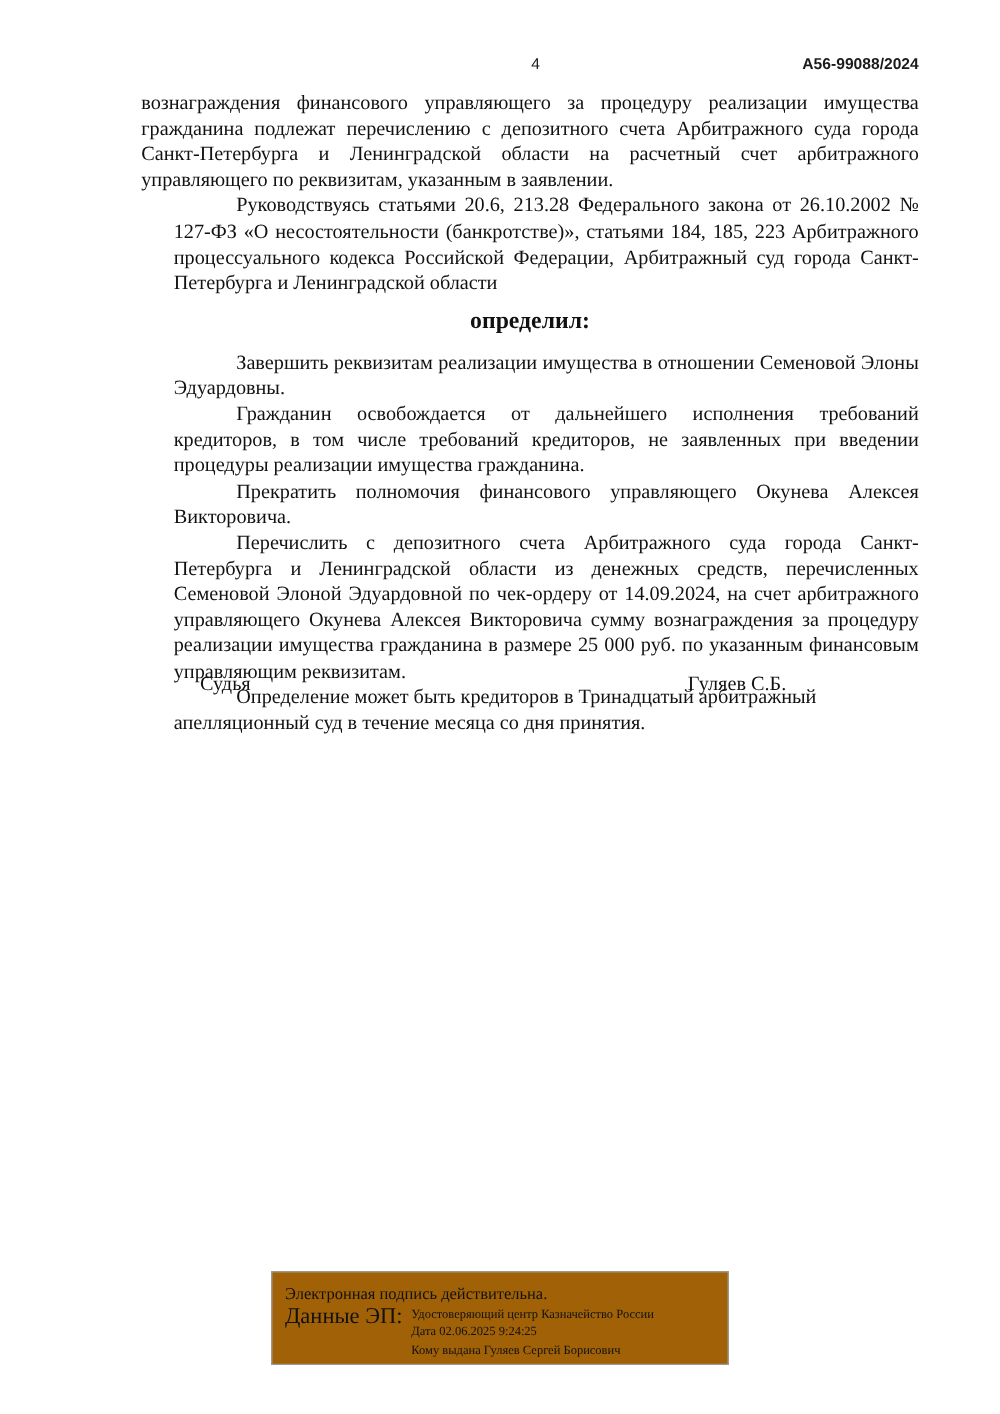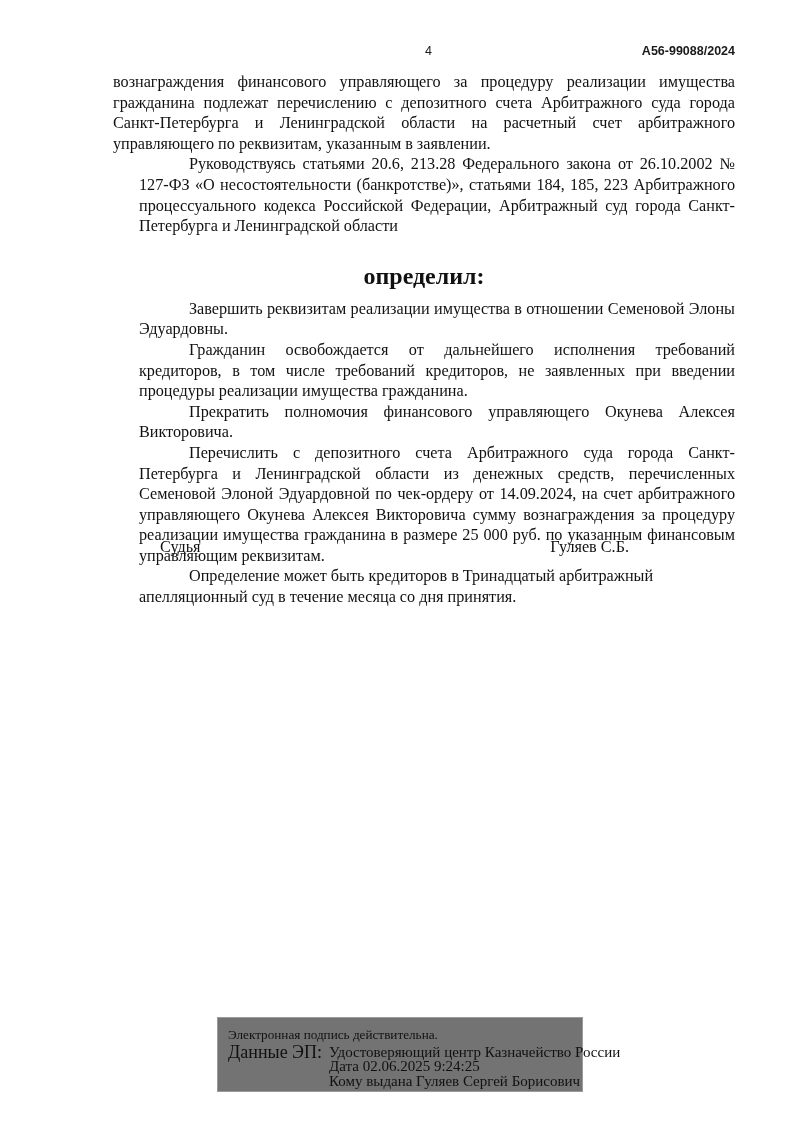--- a/index.html
+++ b/index.html
@@ -58,23 +58,23 @@
     hyphens: none;
   }
   p.para.indent {
     text-indent: 50px;
     margin-left: 26px;
   }
   p.para.last-flat {
     text-align: left;
   }
   .ruling-title {
-    margin: 28px 0 12px 0;
+    margin: 9px 0 12px 0;
     text-align: center;
-    font-size: 24px;
+    font-size: 19px;
     font-weight: bold;
     line-height: 22px;
   }
 
   
   .sign-row {
     position: absolute;
     top: 538px;
     left: 113px;
     width: 622px;
@@ -96,21 +96,21 @@
 
   
   .esign-stamp {
     position: absolute;
     left: 217px;
     top: 1017px;
     width: 366px;
     height: 75px;
     box-sizing: border-box;
     border: 1px solid #9a9a9a;
-    background: #737373;
+    background: #a16207;
     padding: 8px 0 0 10px;
   }
   .esign-valid {
     font-size: 13.2px;
     line-height: 17px;
     color: #111111;
     white-space: nowrap;
   }
   .esign-details {
     position: relative;
@@ -122,21 +122,21 @@
     font-size: 18px;
     line-height: 15px;
     white-space: nowrap;
     padding-right: 7px;
   }
   .esign-lines {
     display: flex;
     flex-direction: column;
   }
   .esign-lines span {
-    font-size: 15px;
+    font-size: 10px;
     line-height: 14.4px;
     white-space: nowrap;
     color: #111111;
   }
 </style>
 </head>
 <body>
 
 <div class="page">
 

